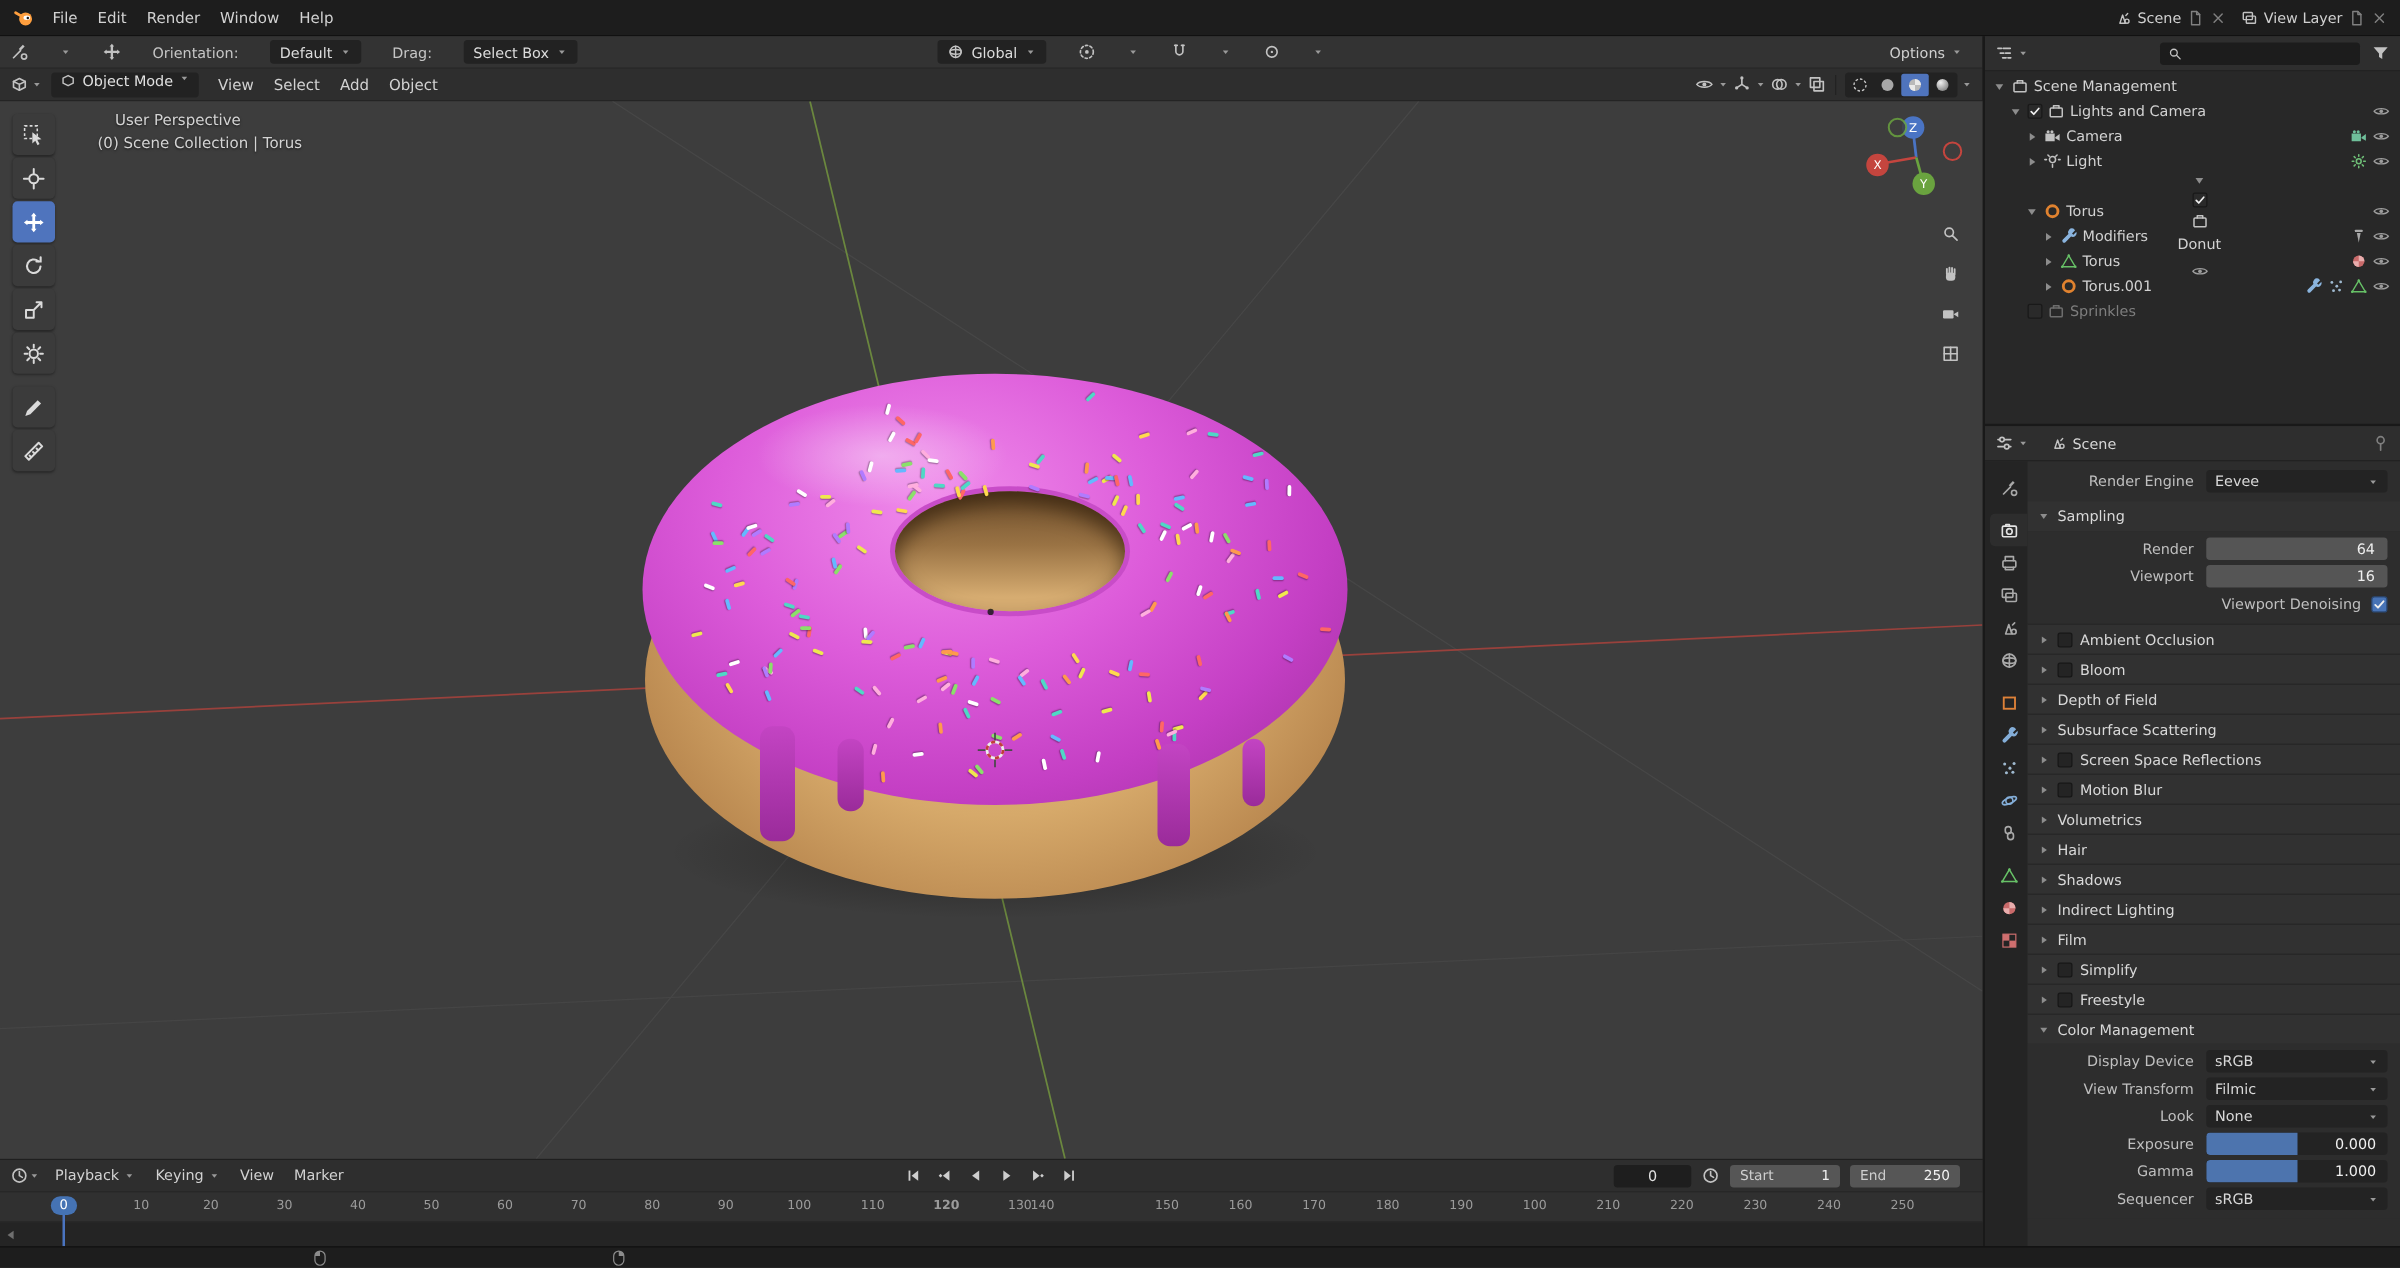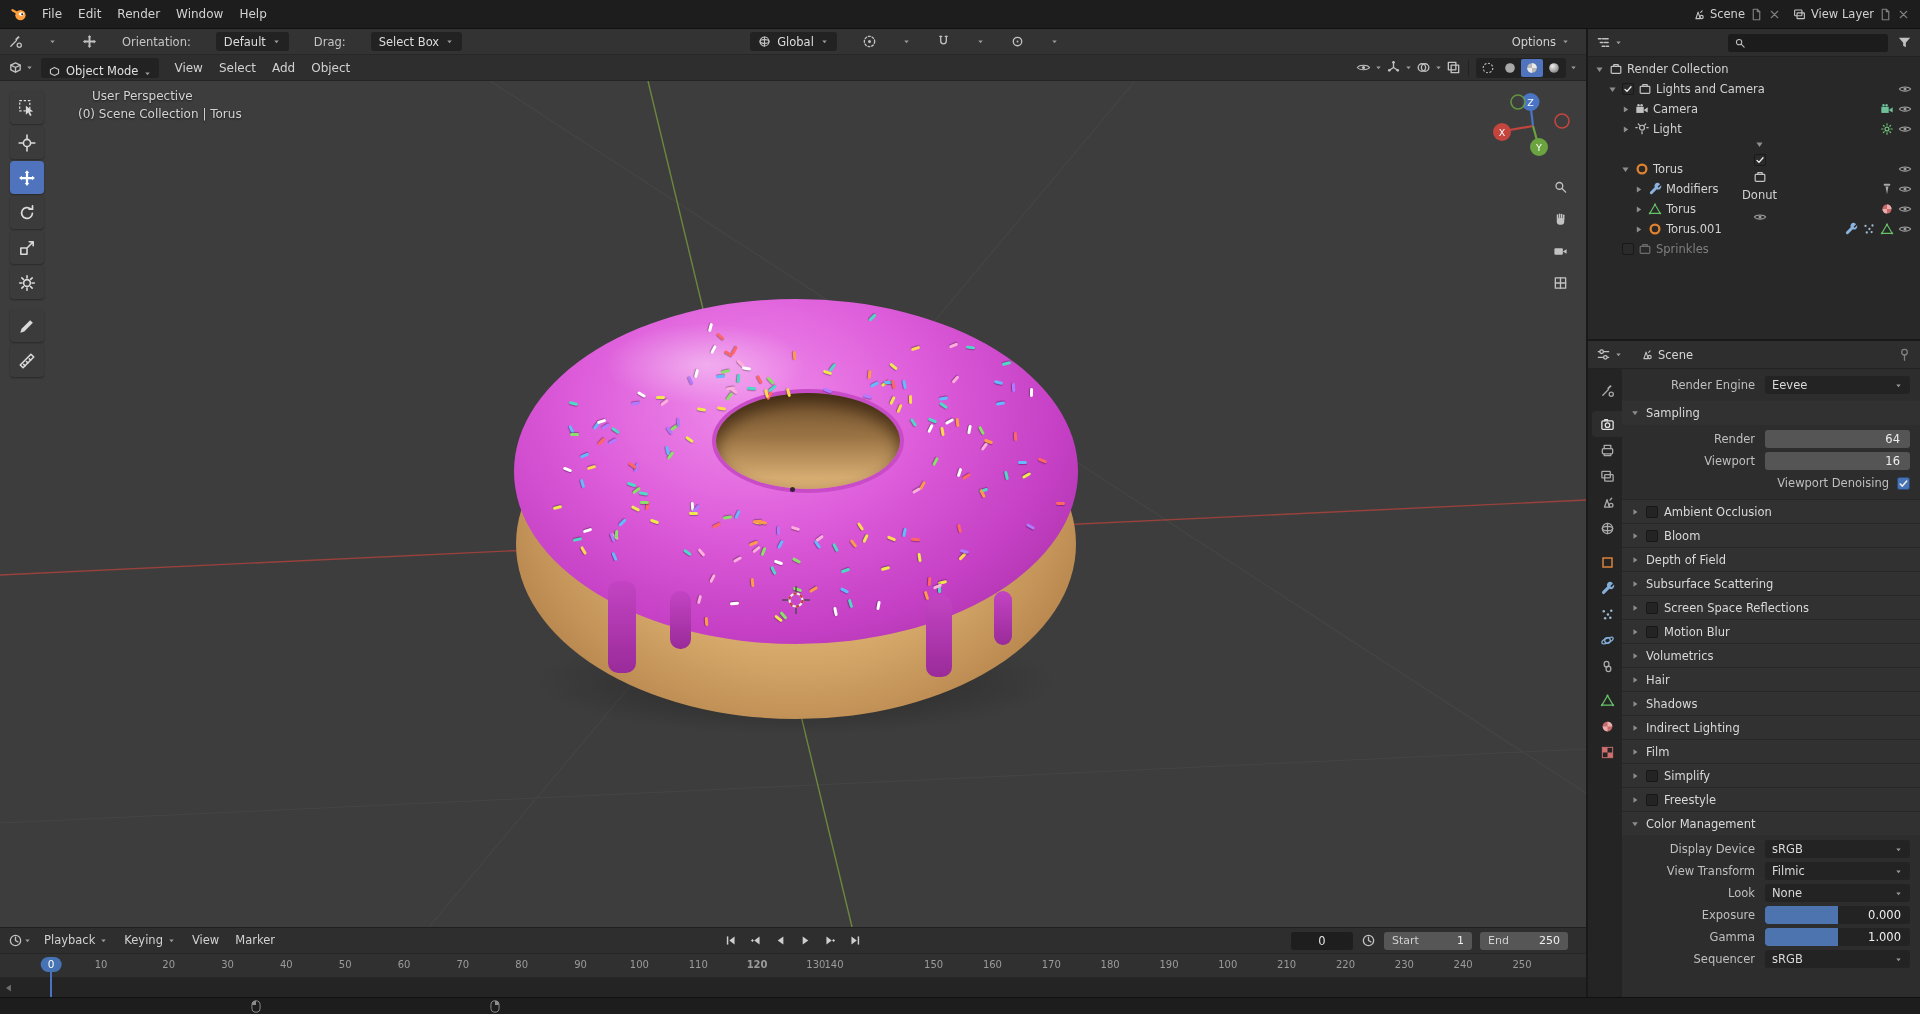--- a/index.html
+++ b/index.html
@@ -30,21 +30,21 @@
 .rightpanel{width:334px;flex:none;display:flex;flex-direction:column;background:#282828;border-left:2px solid #191919}
 
 .toolsettings{height:26px;background:#333;display:flex;align-items:center;gap:25px;padding:0 10px 0 8px;border-bottom:1px solid #272727;flex:none}
 .ts-label{color:#c6c6c6;font-size:11.5px;white-space:nowrap}
 .dd{display:flex;align-items:center;gap:6px;background:#222;border-radius:3px;height:19px;padding:0 8px;color:#dcdcdc;font-size:11.5px;white-space:nowrap}
 .sp240{width:238px;flex:none}
 .opt{display:flex;align-items:center;gap:5px;color:#d0d0d0;font-size:11.5px;margin-right:6px}
 
 .viewport{flex:1;display:flex;flex-direction:column;min-height:0}
 .vp-header{height:26px;background:#2e2e2e;display:flex;align-items:center;padding:0 8px;gap:2px;border-bottom:1px solid #242424;flex:none}
-.mode-dd{display:flex;align-items:flex-end;gap:5px;background:#222;height:20px;border-radius:3px;padding:0 7px;color:#e0e0e0;font-size:11.5px;margin:0 5px;white-space:nowrap}
+.mode-dd{display:flex;align-items:flex-start;gap:5px;background:#222;height:20px;border-radius:3px;padding:0 7px;color:#e0e0e0;font-size:11.5px;margin:0 5px;white-space:nowrap}
 .vp-menus{display:flex}
 .vp-right{margin-left:auto;display:flex;align-items:center;gap:3px}
 .vsep{width:1px;height:16px;background:#222;margin:0 4px}
 .shade-group{display:flex;align-items:center;background:#222;border-radius:3px;padding:1px}
 .shade-btn{display:inline-flex;width:22px;height:18px;align-items:center;justify-content:center;border-radius:2px}
 .shade-btn svg{width:14px;height:14px}
 .shade-btn.active{background:#4f74bd}
 .vp-canvas{flex:1;position:relative;background:#3d3d3d;overflow:hidden}
 .gridsvg{position:absolute;inset:0}
 .vp-overlay{position:absolute;left:78px;top:8px;color:#d4d4d4;font-size:12px;text-shadow:0 1px 2px rgba(0,0,0,.6)}
@@ -831,21 +831,21 @@
             </div>
             <div class="range-field" data-name="frame-end-field">
               <span class="rf-label" data-name="end-label">End</span>
               <span class="rf-value" data-name="end-value">250</span>
             </div>
           </div>
         </div>
         <div class="tl-lower" data-name="timeline-track-area">
           <div class="tl-ruler" data-name="timeline-ruler">
               <span class="ruler-num" data-name="ruler-label" style="left: 51px;">0</span>
-              <span class="ruler-num" data-name="ruler-label" style="left: 101px;">10</span>
+              <span class="ruler-num" data-name="ruler-label" style="left: 113px;">10</span>
               <span class="ruler-num" data-name="ruler-label" style="left: 168.68px;">20</span>
               <span class="ruler-num" data-name="ruler-label" style="left: 227.52px;">30</span>
               <span class="ruler-num" data-name="ruler-label" style="left: 286.36px;">40</span>
               <span class="ruler-num" data-name="ruler-label" style="left: 345.2px;">50</span>
               <span class="ruler-num" data-name="ruler-label" style="left: 404.04px;">60</span>
               <span class="ruler-num" data-name="ruler-label" style="left: 462.88px;">70</span>
               <span class="ruler-num" data-name="ruler-label" style="left: 521.72px;">80</span>
               <span class="ruler-num" data-name="ruler-label" style="left: 580.56px;">90</span>
               <span class="ruler-num" data-name="ruler-label" style="left: 639.4px;">100</span>
               <span class="ruler-num" data-name="ruler-label" style="left: 698.24px;">110</span>
@@ -912,21 +912,21 @@
                 <svg viewBox="0 0 16 16" fill="currentColor">
                   <path d="M3.5 5h9L8 11.5z"></path>
                 </svg>
               </span>
               <span class="icon c-collection" data-name="collection-icon">
                 <svg viewBox="0 0 16 16" fill="none" stroke="currentColor" stroke-width="1.4" stroke-linecap="round" stroke-linejoin="round">
                   <rect x="2.5" y="5" width="11" height="8" rx="1"></rect>
                   <path d="M5.5 5V3h5v2"></path>
                 </svg>
               </span>
-              <span class="ol-label" data-name="outliner-item-label">Render Collection</span>
+              <span class="ol-label" data-name="outliner-item-label">Scene Management</span>
               <span class="flex1" data-name="spacer"></span>
             </div>
             <div class="ol-row" data-name="outliner-row-lights-and-camera" style="padding-left: 19px;">
               <span class="ol-expand" data-name="expand-toggle-icon">
                 <svg viewBox="0 0 16 16" fill="currentColor">
                   <path d="M3.5 5h9L8 11.5z"></path>
                 </svg>
               </span>
               <span class="ol-check" data-name="collection-checkbox">
                 <svg viewBox="0 0 16 16" fill="none" stroke="#eee" stroke-width="2.2" stroke-linecap="round" stroke-linejoin="round">

